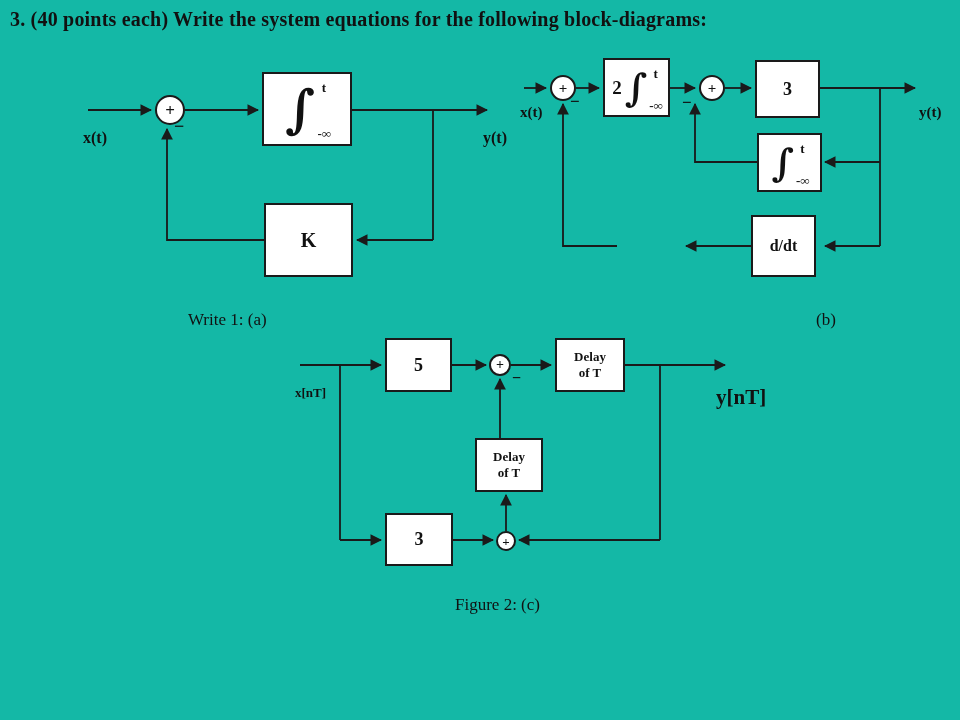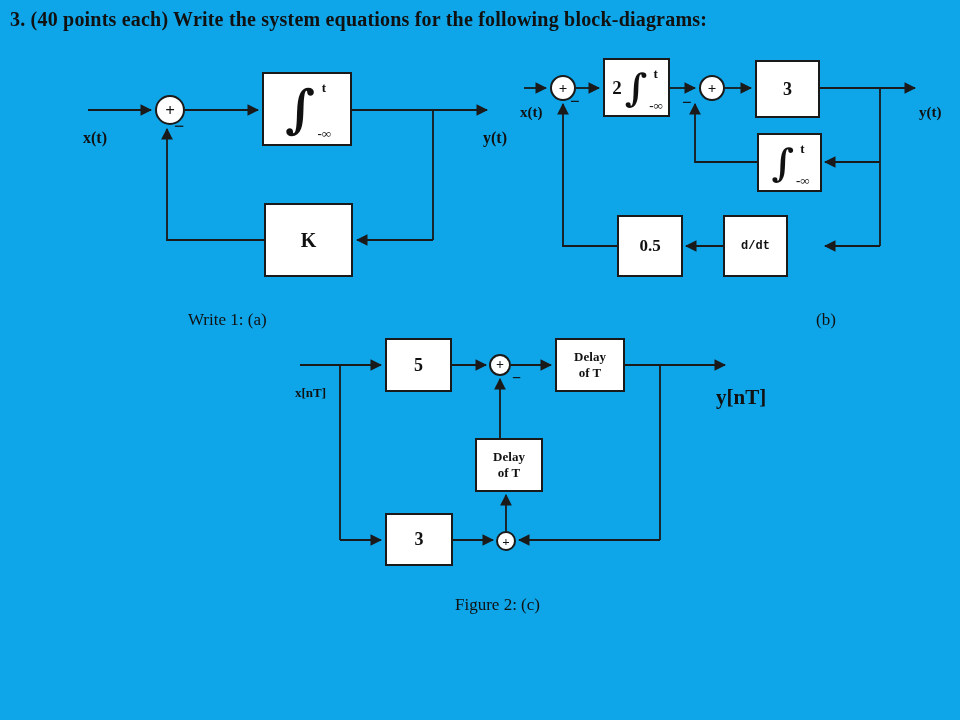--- a/index.html
+++ b/index.html
@@ -1,18 +1,18 @@
 <!DOCTYPE html>
 <html><head>
 <meta charset="utf-8">
 <style>
   * { margin:0; padding:0; box-sizing:border-box; }
   html,body { background:#ffffff; }
   #page {
-    position:relative; width:960px; height:720px; background:#0ea5e9;
+    position:relative; width:960px; height:720px; background:#14b8a6;
     font-family:"Liberation Serif","DejaVu Serif",serif; color:#111;
     overflow:hidden;
   }
   #wires { position:absolute; left:0; top:0; width:960px; height:720px; }
   .heading {
     position:absolute; left:10px; top:8px; width:860px;
     font-size:20px; font-weight:bold; letter-spacing:0.2px;
   }
   .blk {
     position:absolute; border:2px solid #1a1a1a; background:#fff;
@@ -138,25 +138,22 @@
   <div class="sig" style="left:919px; top:61px; font-size:15px;">y(t)</div>
 
   <div class="blk integ-s" style="left:757px; top:133px; width:65px; height:59px;">
     <span class="int-body">
       <span class="int-glyph">∫</span>
       <span class="int-upper">t</span>
       <span class="int-lower">-∞</span>
     </span>
   </div>
 
-  <div class="blk" style="left:617px; top:215px; width:66px; height:62px; font-size:17px;">
-    <span>0.5</span>
-  </div>
 
-  <div class="blk" style="left:723px; top:215px; width:65px; height:62px; font-size:12px;font-family:Liberation Mono, monospace;">
+  <div class="blk" style="left:751px; top:215px; width:65px; height:62px; font-size:16px;">
     <span>d/dt</span>
   </div>
 
   <div class="cap" style="left:188px; top:310px;">Write 1: (a)</div>
   <div class="cap" style="left:816px; top:310px;">(b)</div>
 
   <div class="sig" style="left:295px; top:342px; font-size:13px;">x[nT]</div>
 
   <div class="blk gain" style="left:385px; top:338px; width:67px; height:54px;">
     <span>5</span>

